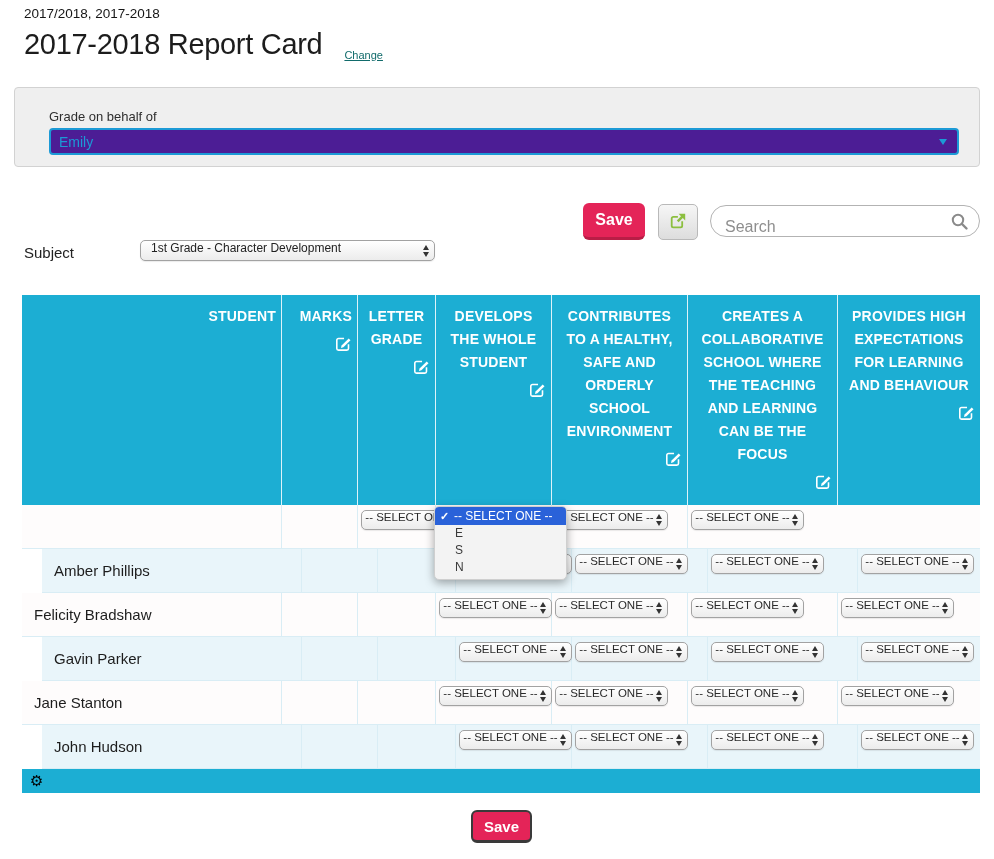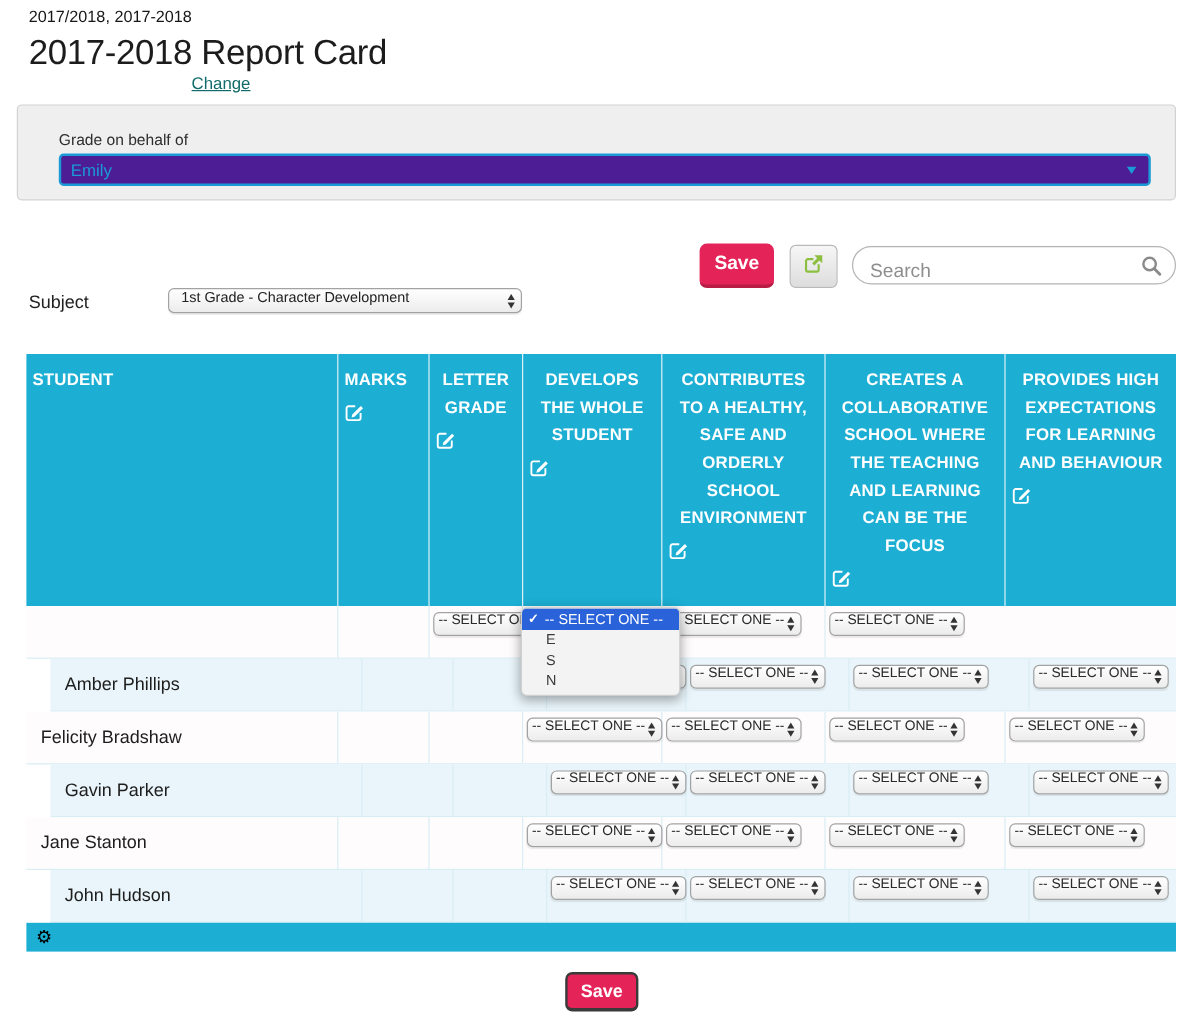--- a/index.html
+++ b/index.html
@@ -1,22 +1,22 @@
 <!DOCTYPE html>
 <html><head>
 <meta charset="utf-8">
 <style>
   * { margin:0; padding:0; box-sizing:border-box; }
   html,body { width:994px; height:859px; background:#ffffff; font-family:"Liberation Sans", sans-serif; position:relative; overflow:hidden; }
 
   .breadcrumb { position:absolute; left:24px; top:6px; font-size:13.5px; color:#161616; }
 
-  .title-row { position:absolute; left:24px; top:28px; display:flex; align-items:center;flex-direction:column; }
+  .title-row { position:absolute; left:24px; top:28px; display:flex; align-items:flex-end; }
   .page-title { font-size:29px; font-weight:400; color:#1c1c1c; letter-spacing:-0.3px; }
-  .change-link { margin-left:22px; font-size:14px; color:#116b6b; text-decoration:underline; cursor:pointer; }
+  .change-link { margin-left:22px; font-size:11px; color:#116b6b; text-decoration:underline; cursor:pointer; }
 
   .grade-panel { position:absolute; left:14px; top:87px; width:966px; height:80px; background:#efefef; border:1px solid #d2d2d2; border-radius:4px;text-align:right; }
   .grade-panel .panel-label { position:absolute; left:34px; top:21px; font-size:13px; color:#2e2e2e; }
   .emily-select { position:absolute; left:34px; right:20px; top:40px; height:27px; background:#4c1d95; border:2px solid #1c9ad6; border-radius:4px; display:flex; align-items:center; cursor:pointer; }
   .emily-select .sel-value { padding-left:8px; font-size:14px; color:#1c9ad6; }
   .emily-caret { position:absolute; right:10px; top:9px; width:0; height:0; border-left:4.5px solid transparent; border-right:4.5px solid transparent; border-top:6px solid #1c9ad6; }
 
   .btn-save { background:#e42458; color:#fff; font-weight:bold; font-size:16px; border:none; border-bottom:3px solid #b91d46; border-radius:6px; cursor:pointer; font-family:"Liberation Sans",sans-serif; }
   .save-top { position:absolute; left:583px; top:203px; width:62px; height:37px; }
   .save-bottom { position:absolute; left:471px; top:810px; width:61px; height:33px; border:2px solid #3a3a3a; border-bottom-width:3px; font-size:15px; }
@@ -32,21 +32,21 @@
   .subject-label { position:absolute; left:0; top:4px; font-size:15px; color:#222; }
   .mac-select { height:21px; background:linear-gradient(#ffffff,#ececec); border:1px solid #a2a2a2; border-radius:5px; display:flex; position:relative; cursor:pointer; box-shadow:0 1px 1px rgba(0,0,0,.08); }
   .subject-select { position:absolute; left:116px; top:0; width:295px; }
   .subject-select .sel-value { padding-left:10px; font-size:12px; color:#222; }
   .arrows { position:absolute; right:5px; top:50%; transform:translateY(-50%); display:flex; flex-direction:column; align-items:center; }
   .arrows .tri-up { width:0; height:0; border-left:3.5px solid transparent; border-right:3.5px solid transparent; border-bottom:5px solid #333; margin-bottom:2px; }
   .arrows .tri-down { width:0; height:0; border-left:3.5px solid transparent; border-right:3.5px solid transparent; border-top:5px solid #333; }
 
   .grade-table { position:absolute; left:22px; top:295px; width:958px; }
   .thead { display:grid; grid-template-columns:260px 76px 78px 116px 136px 150px 142px; height:210px; background:#1caed3; }
-  .th { border-right:1px solid rgba(255,255,255,.85); color:#fff; font-weight:bold; font-size:14px; line-height:23px; text-align:center; padding:10px 5px 0 5px; display:flex; flex-direction:column; align-items:flex-start; letter-spacing:.2px; }
+  .th { border-right:1px solid rgba(255,255,255,.85); color:#fff; font-weight:bold; font-size:14px; line-height:23px; text-align:center; padding:10px 5px 0 5px; display:flex; flex-direction:column; align-items:flex-end; letter-spacing:.2px; }
   .th:last-child { border-right:none; }
   .th .edit-icon { margin-top:7px; cursor:pointer; }
 
   .trow { display:grid; grid-template-columns:260px 76px 78px 116px 136px 150px 142px; height:44px; border-bottom:1px solid #d9edf5; }
   .trow.odd { background:#fefcfc; }
   .trow.even { background:#e9f5fa;margin-left:20px; }
   .td { border-right:1px solid #d9edf5; position:relative; }
   .td:last-child { border-right:none; }
   .td.name { display:flex; align-items:center; padding-left:12px; font-size:15px; color:#1d1d1d; }
   .cell-select { position:absolute; left:3px; top:5px; width:113px; height:20px; }

